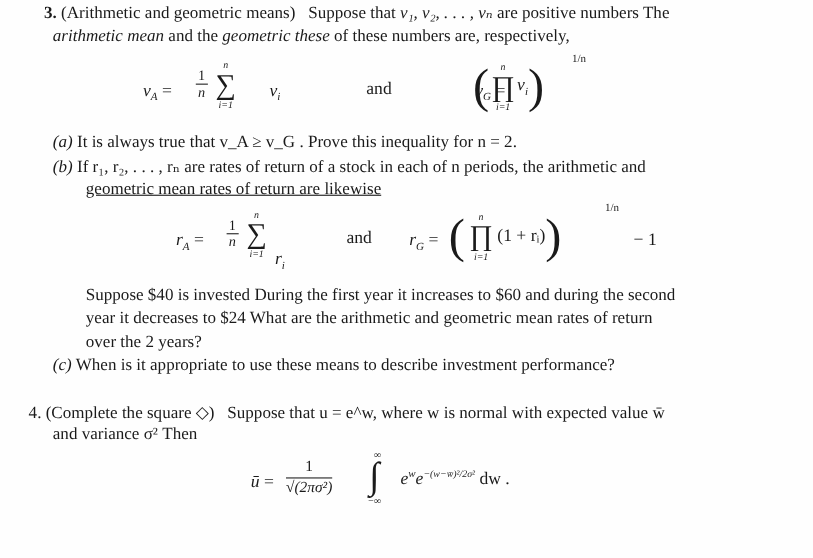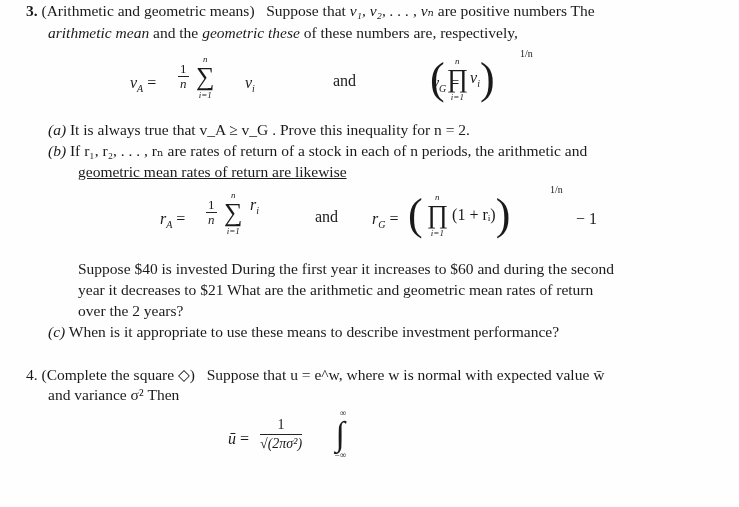--- a/index.html
+++ b/index.html
@@ -15,21 +15,21 @@
   .op { display:inline-block; vertical-align:middle; text-align:center; line-height:10px; }
   .op .lim { display:block; font-size:9px; font-style:italic; }
   .op .sym { display:block; font-size:26px; line-height:26px; }
   .paren { font-size:44px; line-height:44px; vertical-align:middle; font-weight:100; }
   sub { font-size:10px; }
   sup { font-size:10px; }
 </style>
 </head>
 <body>
 
-<div class="abs" style="left:26px;top:2px;">
+<div class="abs" style="left:40px;top:2px;">
   <span class="num">3.</span>
   <span>(Arithmetic and geometric means)</span>
   &nbsp;
   <span>Suppose that</span>
   <span class="it">v₁, v₂, . . . , vₙ</span>
   <span>are positive numbers The</span>
 </div>
 <div class="abs" style="left:48px;top:24px;">
   <span class="it">arithmetic mean</span>
   <span>and the</span>
@@ -74,36 +74,36 @@
 <div class="eq" style="left:160px;top:188px;width:460px;height:64px;">
   <div class="abs" style="left:0;top:22px;">
     <i>r</i><sub class="it">A</sub> =
   </div>
   <div class="abs" style="left:46px;top:10px;">
     <span class="frac"><span class="top">1</span><span class="bot">n</span></span>
   </div>
   <div class="abs" style="left:64px;top:2px;">
     <span class="op"><span class="lim">n</span><span class="sym">∑</span><span class="lim">i=1</span></span>
   </div>
-  <div class="abs" style="left:90px;top:8px;text-align:right;">
+  <div class="abs" style="left:90px;top:39px;text-align:right;">
     <i>r</i><sub class="it">i</sub>
   </div>
   <div class="abs" style="left:155px;top:20px;">and</div>
   <div class="abs" style="left:212px;top:22px;">
     <i>r</i><sub class="it">G</sub> =
   </div>
   <div class="abs" style="left:248px;top:4px;">
     <span class="paren">(</span><span class="op" style="margin:0 4px;"><span class="lim">n</span><span class="sym">∏</span><span class="lim">i=1</span></span><span style="vertical-align:middle;">(1 + rᵢ)</span><span class="paren">)</span>
   </div>
   <div class="abs" style="left:390px;top:-4px;font-size:10px;">1/n</div>
   <div class="abs" style="left:416px;top:22px;">− 1</div>
 </div>
 
 <div class="abs" style="left:78px;top:260px;">Suppose $40 is invested During the first year it increases to $60 and during the second</div>
-<div class="abs" style="left:78px;top:281px;">year it decreases to $21 What are the arithmetic and geometric mean rates of return</div>
+<div class="abs" style="left:78px;top:281px;">year it decreases to $24 What are the arithmetic and geometric mean rates of return</div>
 <div class="abs" style="left:78px;top:302px;">over the 2 years?</div>
 
 <div class="abs" style="left:48px;top:323px;">
   <span class="it">(c)</span>
   <span>When is it appropriate to use these means to describe investment performance?</span>
 </div>
 
 <div class="abs" style="left:26px;top:366px;">
   <span>4.</span>
   <span>(Complete the square ◇)</span>
@@ -115,13 +115,17 @@
 <div class="eq" style="left:228px;top:408px;width:300px;height:60px;">
   <div class="abs" style="left:0;top:22px;">
     <i>ū</i> =
   </div>
   <div class="abs" style="left:32px;top:8px;">
     <span class="frac" style="font-size:14px;line-height:18px;"><span class="top">1</span><span class="bot">√(2πσ²)</span></span>
   </div>
   <div class="abs" style="left:106px;top:0px;">
     <span class="op"><span class="lim" style="text-align:right;">∞</span><span class="sym" style="font-size:34px;line-height:32px;">∫</span><span class="lim">−∞</span></span>
   </div>
+  <div class="abs" style="left:136px;top:18px;">
+    <i>e</i><sup class="it">w</sup><i>e</i><sup class="it" style="font-size:9px;">−(w−w̄)²/2σ²</sup>
+    <span>dw .</span>
+  </div>
 </div>
 
 </body></html>

